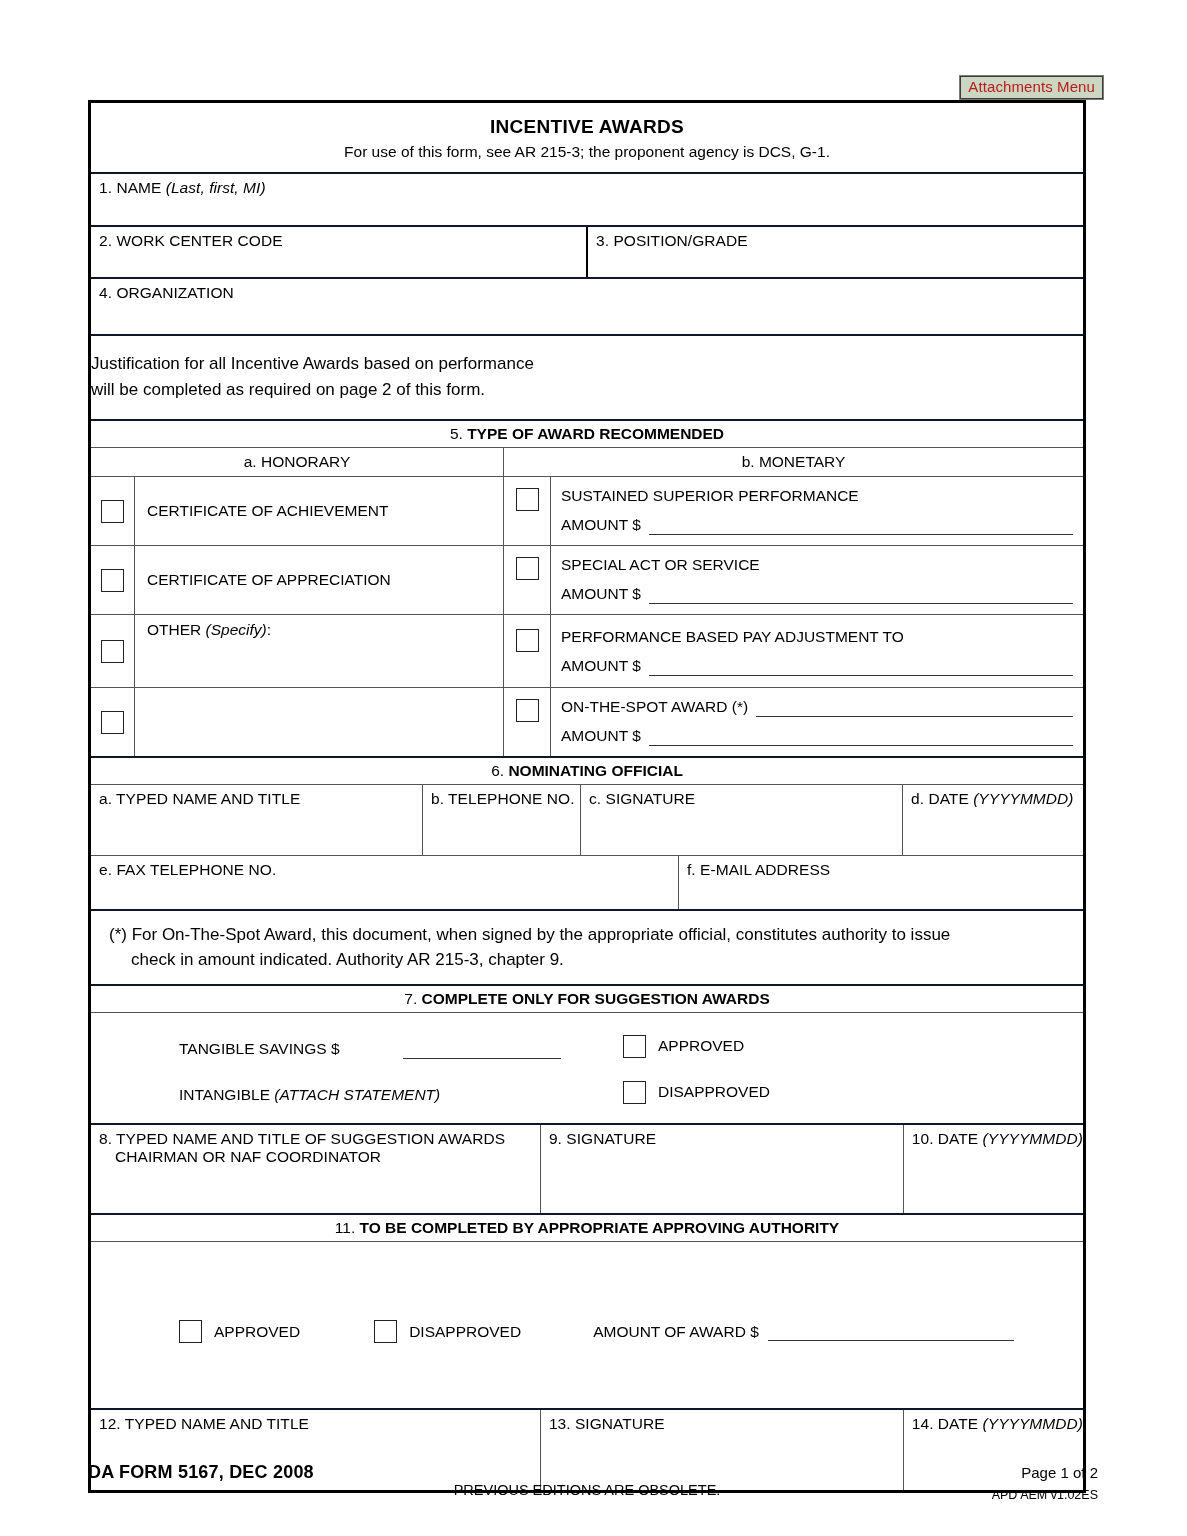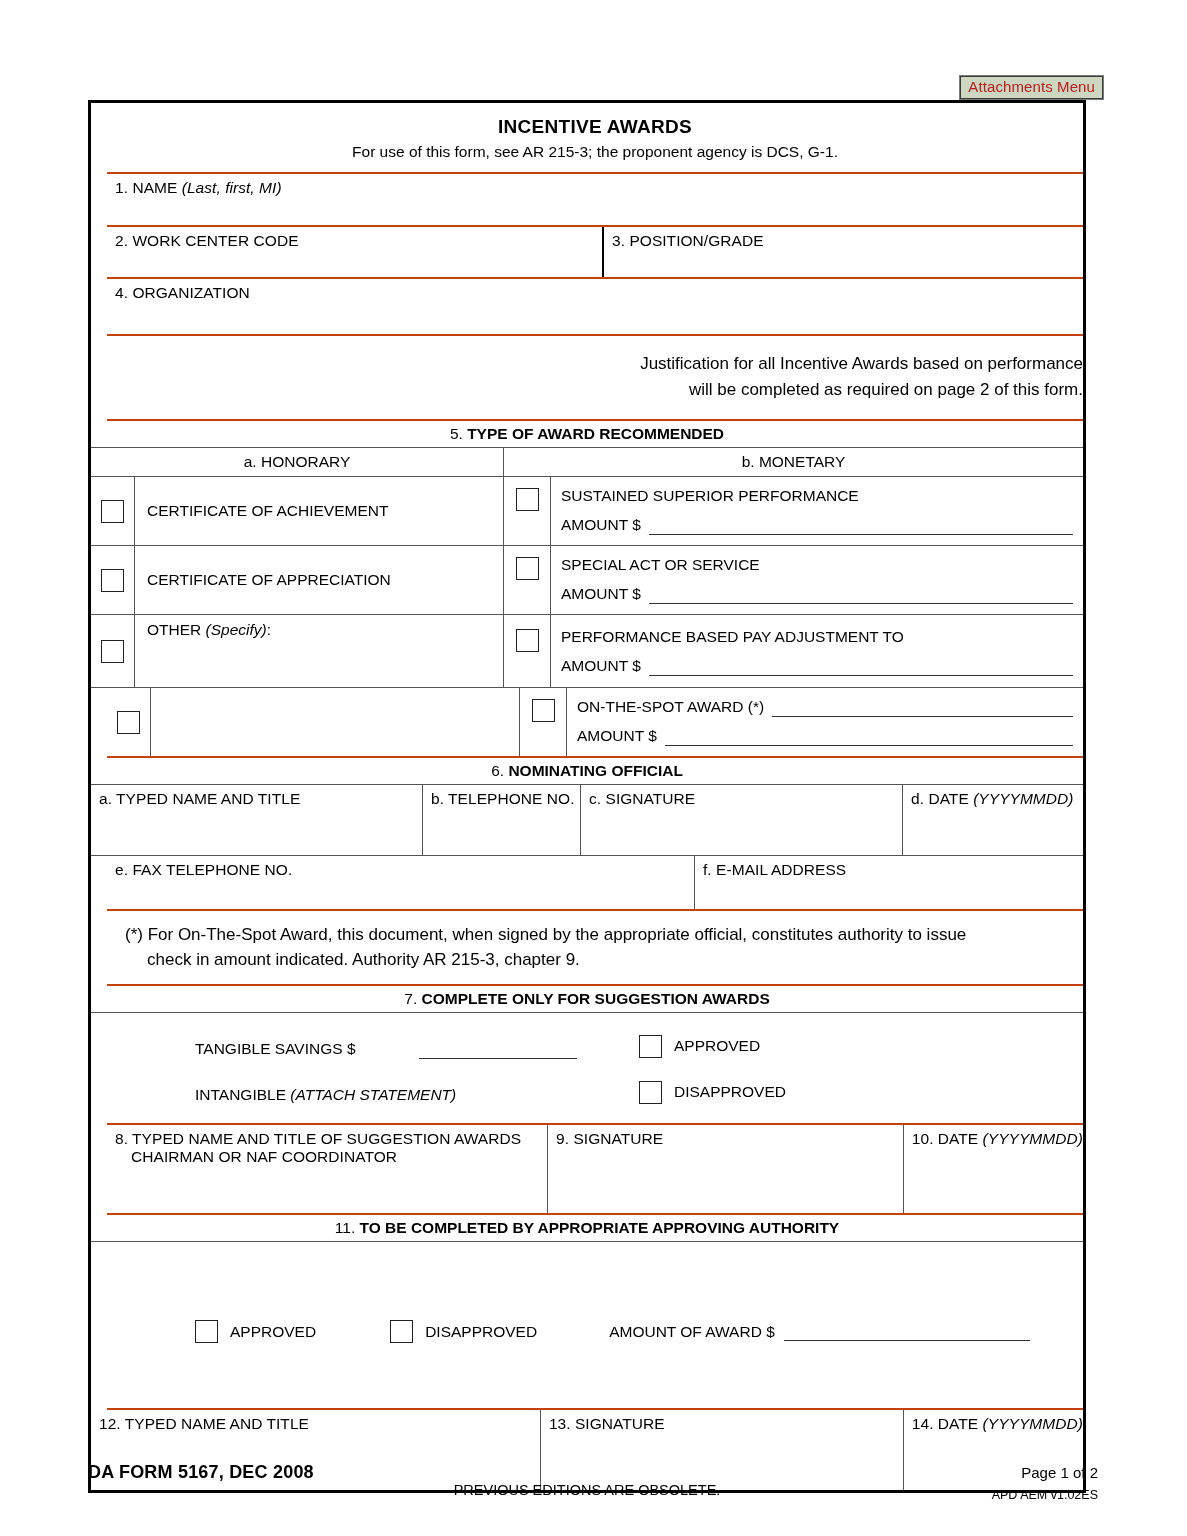--- a/index.html
+++ b/index.html
@@ -47,21 +47,21 @@
     border: 3px solid #000;
     box-sizing: border-box;
     background: #fff;
   }
 
   .row { display: flex; }
   .cell {
     box-sizing: border-box;
     position: relative;
   }
-  .b-bot { border-bottom: 2px solid #c2410c; margin-left: 16px; }
+  .b-bot { border-bottom: 2px solid #0f172a; }
   .b-bot-thin { border-bottom: 1px solid #555; }
   .b-right { border-right: 2px solid #000; }
   .b-right-thin { border-right: 1px solid #555; }
 
   .lbl {
     font-size: 15.5px;
     line-height: 18px;
     padding: 5px 0 0 8px;
     letter-spacing: 0.05px;
     white-space: nowrap;
@@ -86,21 +86,21 @@
     letter-spacing: 0.2px;
   }
   .t3 {
     font-size: 15.5px;
     line-height: 23px;
     padding-top: 1px;
   }
 
   
   .justif {
-    text-align: right;
+    text-align: left;
     padding: 15px 0 16px 0;
     font-size: 17px;
     line-height: 26px;
   }
 
   
   .secbar {
     text-align: center;
     font-size: 15.5px;
     line-height: 18px;

